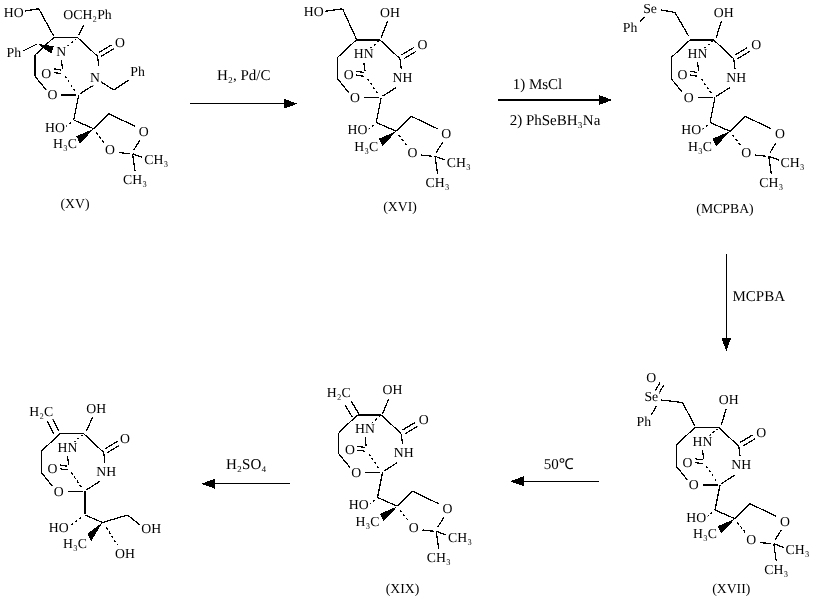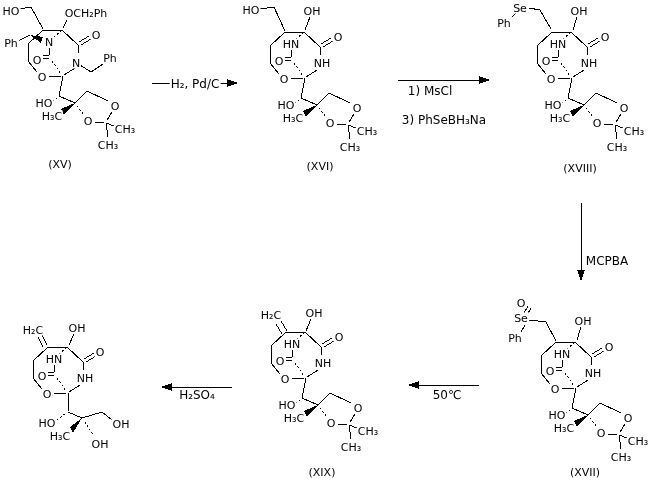--- a/index.html
+++ b/index.html
@@ -1,25 +1,25 @@
 <!DOCTYPE html>
 <html><head>
 <meta charset="utf-8">
 <style>
   html,body{margin:0;padding:0;background:#ffffff;}
   .page{position:relative;width:666px;height:481px;background:#ffffff;overflow:hidden;
         font-family:"DejaVu Sans","Liberation Sans",sans-serif;}
   svg.scheme{position:absolute;left:0;top:0;stroke:#000;fill:none;stroke-width:1;shape-rendering:crispEdges;}
-  .labels{position:absolute;left:0;top:0;width:666px;height:372px;}
+  .labels{position:absolute;left:0;top:0;width:666px;height:372px;font-family:Liberation Serif, serif;}
   .labels span{position:absolute;transform:translate(-50%,-50%);line-height:1;color:#000;
                background:#fff;padding:0 1px;white-space:nowrap;}
   .atoms{position:absolute;left:0;top:0;}
   .atoms span{font-size:11px;}
   .cl{font-size:11px;}
-  .al{font-size:12px;margin-top:24px;}
+  .al{font-size:12px;}
 </style>
 </head>
 <body>
 
 <div class="page">
 
   <svg class="scheme" width="666" height="481" viewBox="0 0 666 481">
     <defs>
 
       <g id="ring">
@@ -131,21 +131,21 @@
     </g>
     <g>
       <line x1="170" y1="387" x2="232" y2="387"></line>
       <polygon points="161,387 172,383 172,391" fill="#000" stroke="none"></polygon>
     </g>
   </svg>
 
   <div class="labels">
     <div class="atoms">
         <span style="left: 11px; top: 11px;">HO</span>
-        <span style="left: 86px; top: 13px;">OCH₂Ph</span>
+        <span style="left: 70px; top: 13px;">OCH₂Ph</span>
         <span style="left: 11px; top: 43px;">Ph</span>
         <span style="left: 49px; top: 42px;">N</span>
         <span style="left: 76px; top: 63px;">N</span>
         <span style="left: 96px; top: 35px;">O</span>
         <span style="left: 37px; top: 60px;">O</span>
         <span style="left: 42px; top: 77px;">O</span>
         <span style="left: 110px; top: 58px;">Ph</span>
         <span style="left: 44px; top: 103px;">HO</span>
         <span style="left: 52px; top: 116px;">H₃C</span>
         <span style="left: 88px; top: 121px;">O</span>
@@ -225,24 +225,24 @@
         <span style="left: 42px; top: 376px;">O</span>
         <span style="left: 47px; top: 394px;">O</span>
         <span style="left: 47px; top: 423px;">HO</span>
         <span style="left: 60px; top: 436px;">H₃C</span>
         <span style="left: 100px; top: 444px;">OH</span>
         <span style="left: 121px; top: 424px;">OH</span>
       </div>
 
     <span class="cl" style="left:60px;top:164px">(XV)</span>
     <span class="cl" style="left:320px;top:166px">(XVI)</span>
-    <span class="cl" style="left:580px;top:168px">(XVIII)</span>
+    <span class="cl" style="left:580px;top:168px">(MCPBA)</span>
     <span class="cl" style="left:585px;top:472px">(XVII)</span>
     <span class="cl" style="left:322px;top:472px">(XIX)</span>
 
     <span class="al" style="left:195px;top:60px">H₂, Pd/C</span>
     <span class="al" style="left:430px;top:67px">1) MsCl</span>
-    <span class="al" style="left:444px;top:96px">3) PhSeBH₃Na</span>
+    <span class="al" style="left:444px;top:96px">2) PhSeBH₃Na</span>
     <span class="al" style="left:607px;top:237px">MCPBA</span>
     <span class="al" style="left:447px;top:371px">50℃</span>
     <span class="al" style="left:197px;top:371px">H₂SO₄</span>
   </div>
 </div>
 
 </body></html>

